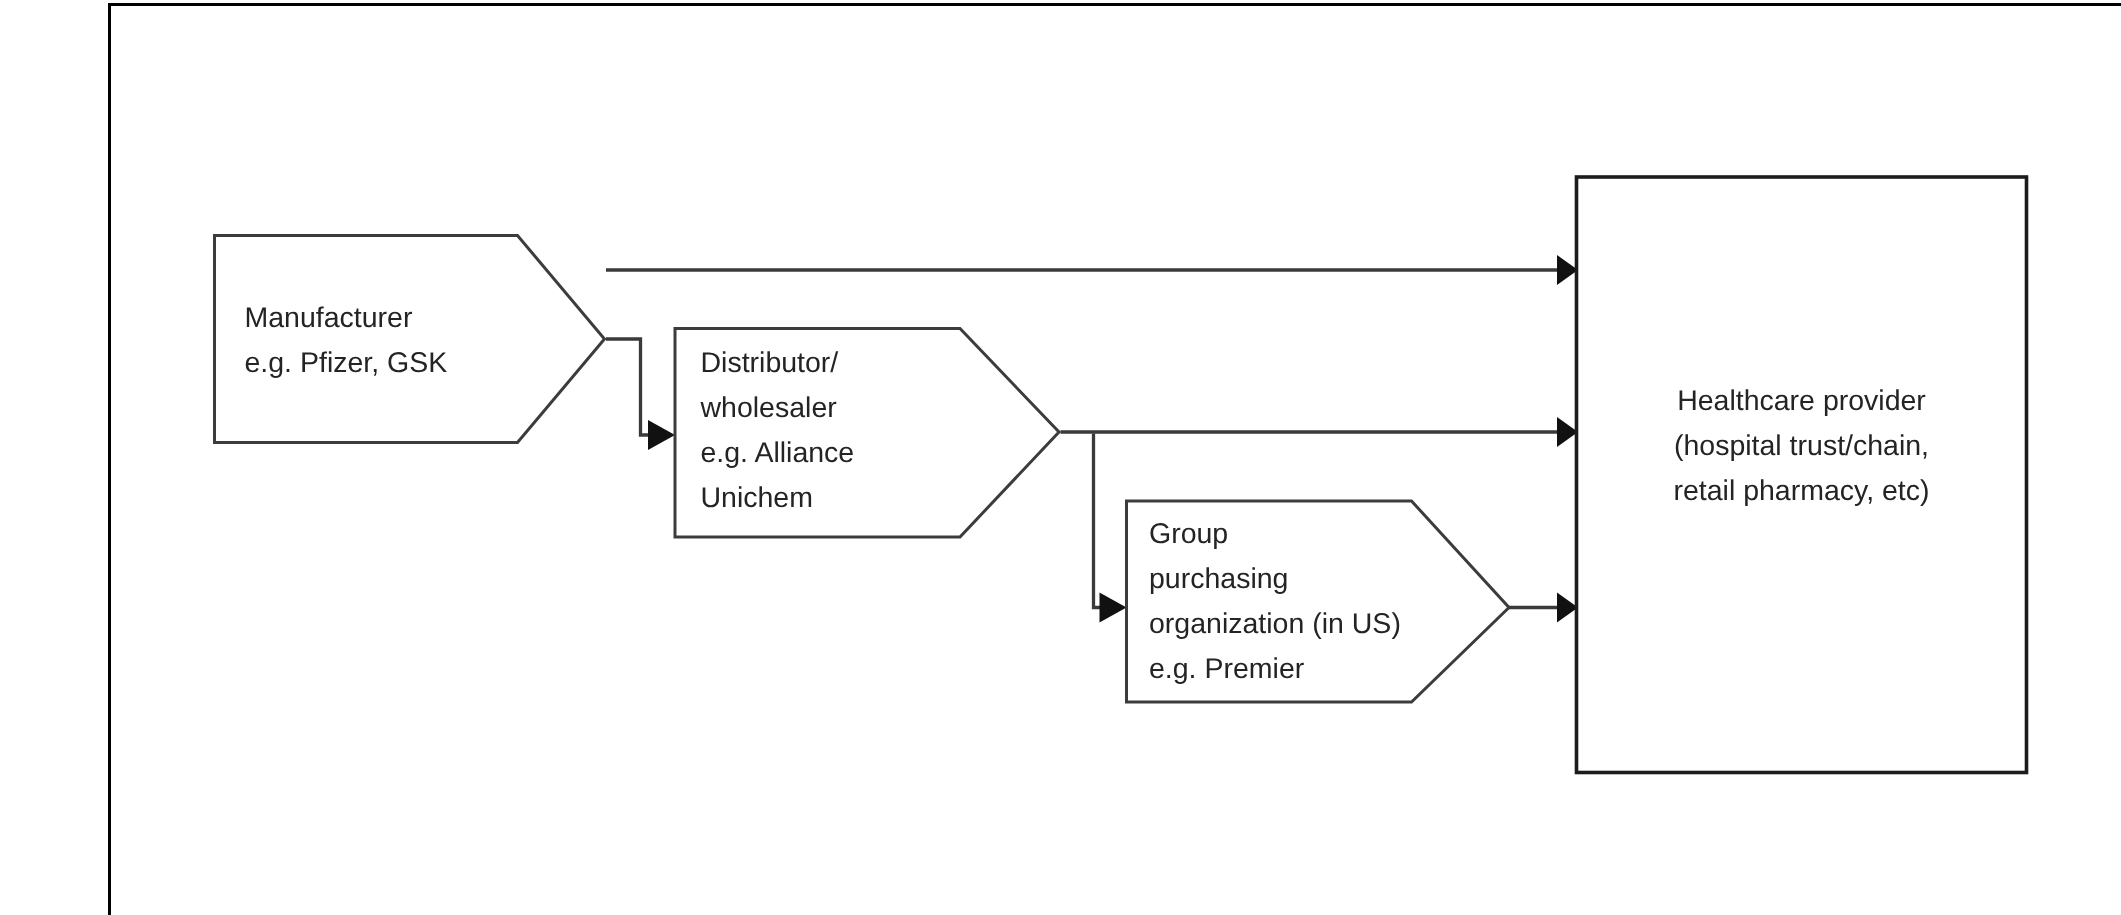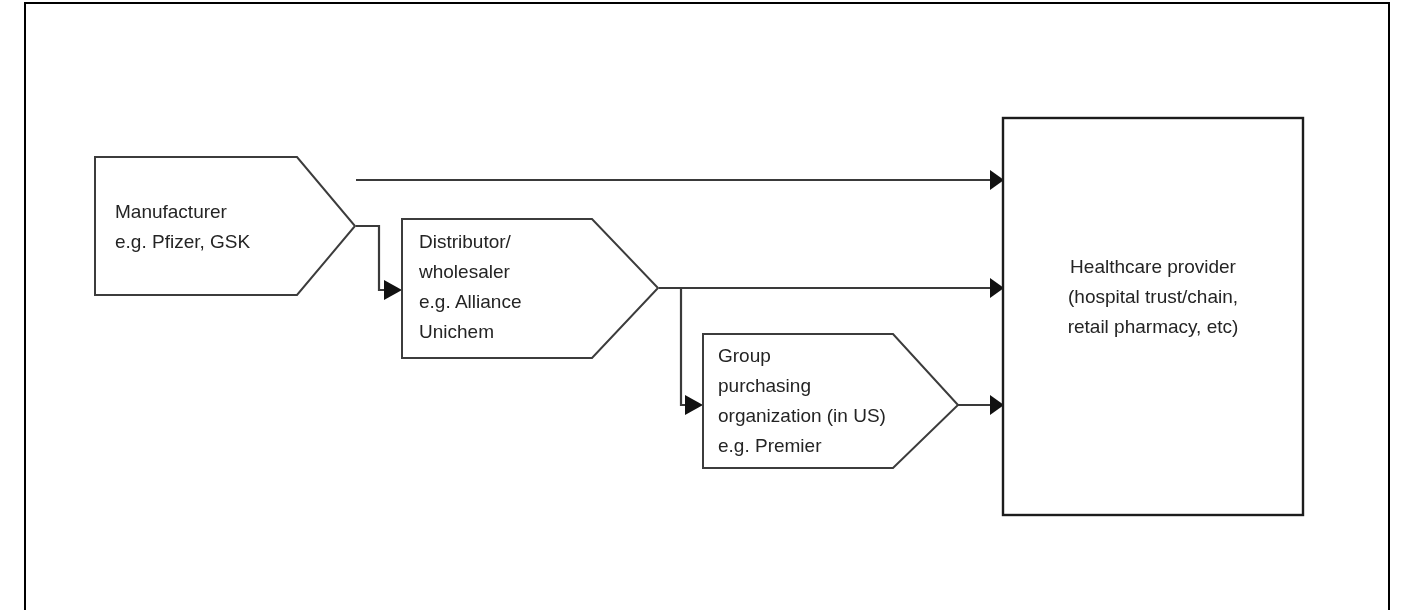--- a/index.html
+++ b/index.html
@@ -12,20 +12,21 @@
     width: 1414px;
     height: 610px;
     font-family: "Liberation Sans", sans-serif;
     overflow: hidden;
   }
   #page {
     position: relative;
     width: 1240px;
     height: 610px;
     background: #ffffff;
+    margin-left: 48px;
   }
   
   #figure-frame {
     position: absolute;
     left: 24px;
     top: 2px;
     width: 1366px;
     height: 625px;            
     border: 2px solid #000000;
     background: #ffffff;

